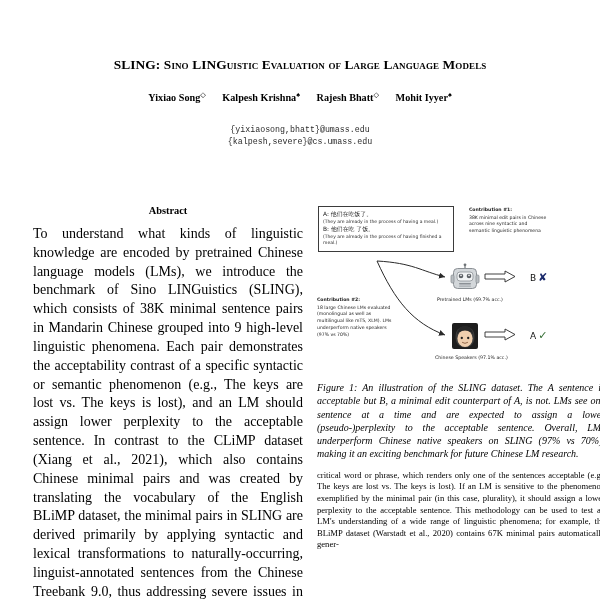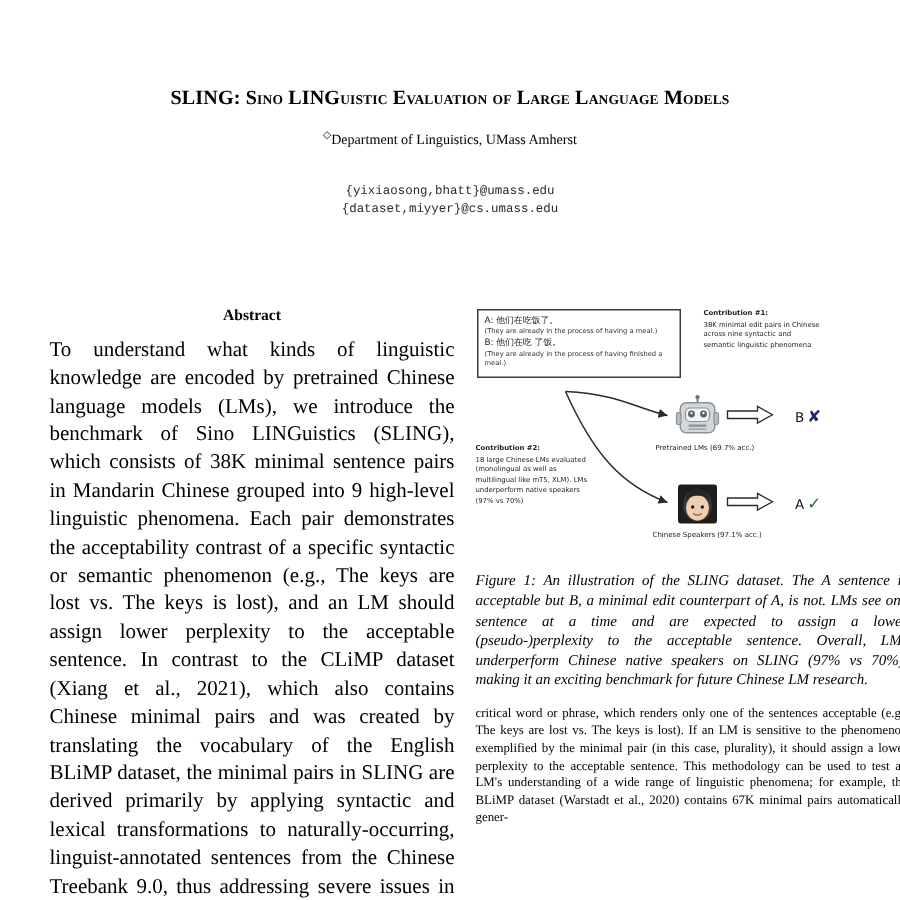--- a/index.html
+++ b/index.html
@@ -200,30 +200,41 @@
 </head>
 <body>
 
 <div class="page">
 
   <div class="title-block">
     <div class="paper-title">
       <span class="sc">SLING: Sino LINGuistic Evaluation of Large Language Models</span>
     </div>
 
+    <div class="authors">
+      <span class="author">
+        <span>Yixiao Song</span><span class="sym">◇</span>
+      </span>
+      <span class="author">
+        <span>Kalpesh Krishna</span><span class="sym">♠</span>
+      </span>
+      <span class="author">
+        <span>Rajesh Bhatt</span><span class="sym">◇</span>
+      </span>
+      <span class="author">
+        <span>Mohit Iyyer</span><span class="sym">♠</span>
+      </span>
+    </div>
 
     <div class="affils">
-      <div class="affil-line">
-        <span class="sym">◇</span><span>Department of Linguistics, UMass Amherst</span>
-      </div>
     </div>
 
     <div class="emails">
       <div>{yixiaosong,bhatt}@umass.edu</div>
-      <div>{dataset,miyyer}@cs.umass.edu</div>
+      <div>{kalpesh,severe}@cs.umass.edu</div>
     </div>
   </div>
 
   <div class="columns">
 
     <div class="col col-left">
       <div class="abstract-head">Abstract</div>
       <div class="abstract-body">To understand what kinds of linguistic knowledge are encoded by pretrained Chinese language models (LMs), we introduce the benchmark of Sino LINGuistics (SLING), which consists of 38K minimal sentence pairs in Mandarin Chinese grouped into 9 high-level linguistic phenomena. Each pair demonstrates the acceptability contrast of a specific syntactic or semantic phenomenon (e.g., The keys are lost vs. The keys is lost), and an LM should assign lower perplexity to the acceptable sentence. In contrast to the CLiMP dataset (Xiang et al., 2021), which also contains Chinese minimal pairs and was created by translating the vocabulary of the English BLiMP dataset, the minimal pairs in SLING are derived primarily by applying syntactic and lexical transformations to naturally-occurring, linguist-annotated sentences from the Chinese Treebank 9.0, thus addressing severe issues in CLiMP's data generation process. We test 18 publicly available pretrained monolingual (e.g., BERT-base-zh, CPM) and multi-lingual (e.g., mT5, XLM) language models on SLING. Our experiments show that the average accuracy for LMs is far below human performance (69.7% vs. 97.1%), while BERT-base-zh achieves the highest accuracy (84.8%) of all tested LMs, even much larger ones. Additionally, we find that most LMs have a strong gender and number (singular/plural) bias, and they perform better on</div>
     </div>
 

